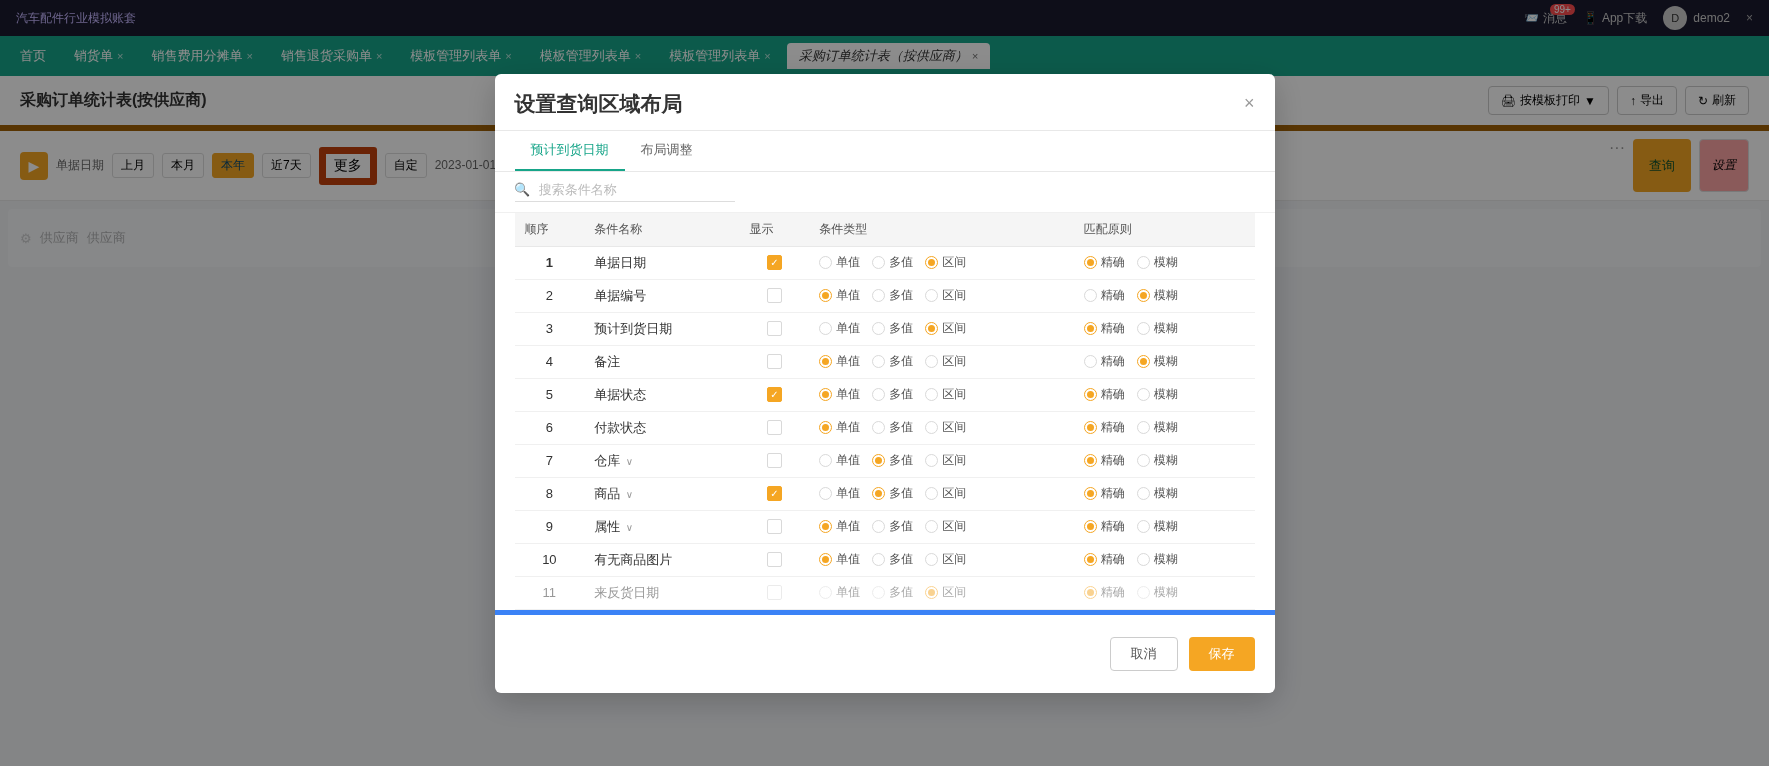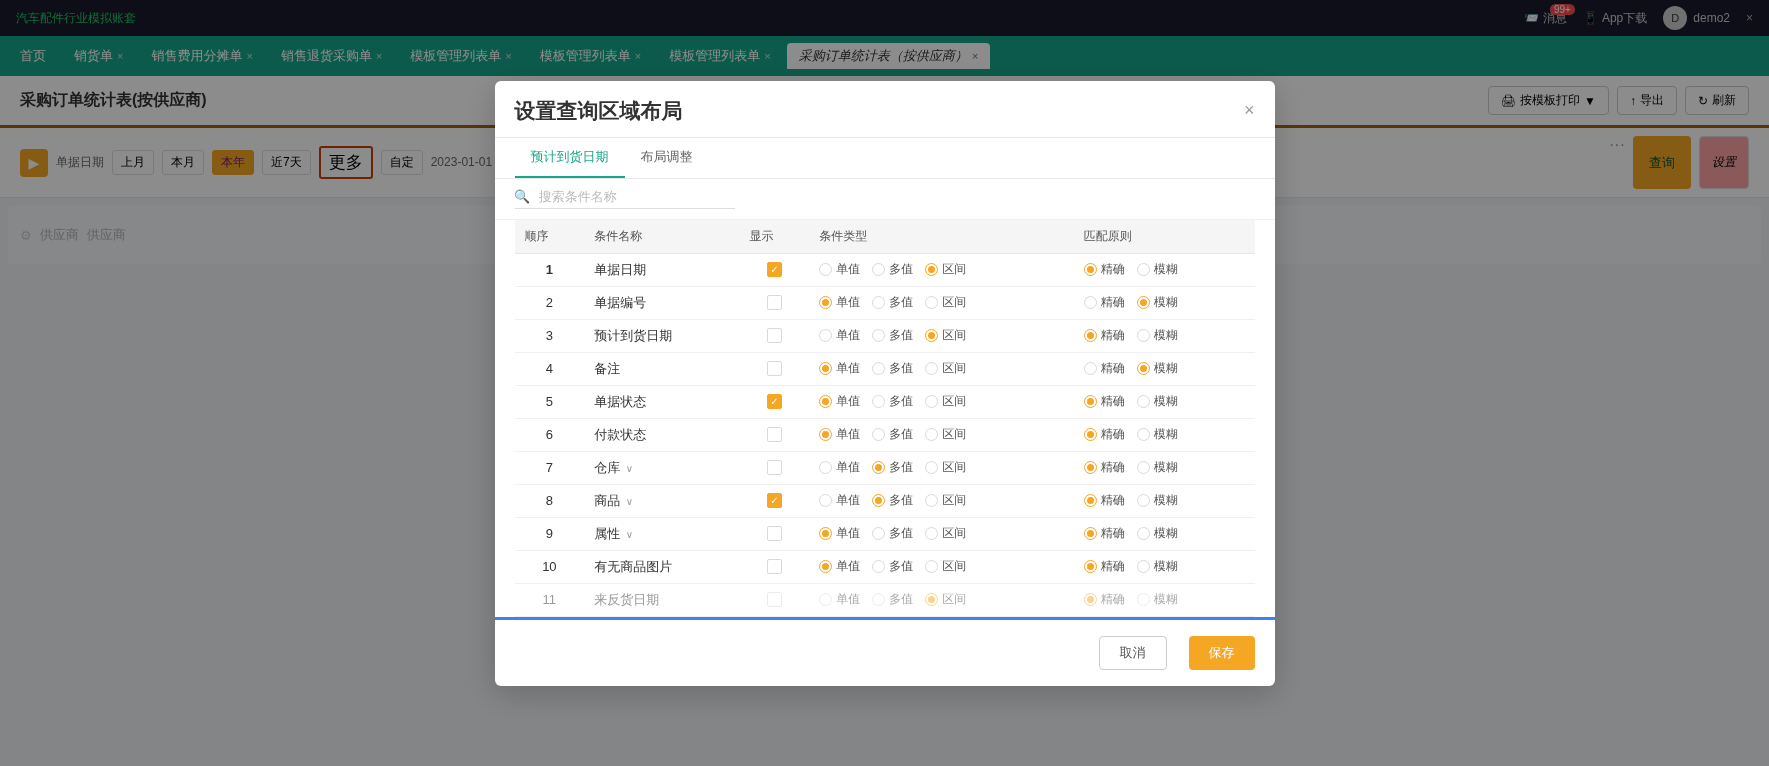--- a/index.html
+++ b/index.html
@@ -9,21 +9,21 @@
     .top-nav {
       background: #1a1a2e;
       height: 36px;
       display: flex;
       align-items: center;
       justify-content: space-between;
       padding: 0 16px;
       color: #ccc;
       font-size: 12px;
     }
-    .top-nav-left { color: #22c55e; font-size: 12px; }
+    .top-nav-left { color: #c4b5fd; font-size: 12px; }
     .top-nav-right { display: flex; align-items: center; gap: 16px; }
     .top-nav-right .notif { display: flex; align-items: center; gap: 4px; position: relative; cursor: pointer; }
     .badge { background: #ff4d4f; color: #fff; border-radius: 8px; font-size: 10px; padding: 0 4px; position: absolute; top: -6px; right: -8px; }
     .avatar { width: 24px; height: 24px; border-radius: 50%; background: #ccc; display: flex; align-items: center; justify-content: center; font-size: 11px; color: #333; }
 
     
     .tab-bar {
       background: #17a589;
       height: 40px;
       display: flex;
@@ -41,44 +41,44 @@
       align-items: center;
       gap: 4px;
     }
     .tab-item.active { background: #fff; color: #333; font-style: italic; }
     .tab-item .close-x { font-size: 11px; opacity: 0.7; cursor: pointer; }
 
     
     .page-header {
       background: #fff;
       padding: 10px 20px;
-      border-bottom: 3px solid #a16207;
+      border-bottom: 6px solid #a16207;
       display: flex;
       align-items: center;
       justify-content: space-between;
     }
     .page-title { font-size: 16px; font-weight: bold; color: #333; }
     .page-actions { display: flex; align-items: center; gap: 8px; }
     .btn-outline { border: 1px solid #ccc; background: #fff; padding: 5px 12px; border-radius: 4px; cursor: pointer; font-size: 12px; display: flex; align-items: center; gap: 4px; }
 
     
     .filter-bar {
       background: #fff;
       padding: 8px 20px;
       border-bottom: 1px solid #e8e8e8;
       display: flex;
       align-items: center;
       gap: 8px;
     }
     .filter-toggle { width: 28px; height: 28px; background: #f5a623; border-radius: 4px; display: flex; align-items: center; justify-content: center; cursor: pointer; color: #fff; font-size: 14px; }
     .filter-label { color: #666; font-size: 12px; }
     .date-btn { padding: 3px 8px; border-radius: 3px; border: 1px solid #ddd; background: #fff; font-size: 12px; cursor: pointer; }
-    .date-btn.active-date { background: #f5a623; color: #701a75; border-color: #f5a623; }
+    .date-btn.active-date { background: #f5a623; color: #0c4a6e; border-color: #f5a623; }
     .date-range { color: #666; font-size: 12px; }
-    .more-btn { padding: 3px 8px; border-radius: 3px; border: 2px solid #c2410c; background: #fff; font-size: 17px; cursor: pointer; }
+    .more-btn { padding: 3px 8px; border-radius: 3px; border: 7px solid #c2410c; background: #fff; font-size: 14px; cursor: pointer; }
     .query-btn { background: #f5a623; border: none; color: #14532d; padding: 5px 16px; border-radius: 4px; cursor: pointer; font-size: 13px; }
     .settings-btn { border: 1px solid #ddd; background: #fca5a5; padding: 17px 12px; border-radius: 4px; cursor: pointer; font-size: 12px; font-style: italic; }
 
     
     .main-content {
       background: #fff;
       margin: 8px;
       border-radius: 4px;
       padding: 12px;
     }
@@ -165,25 +165,25 @@
       display: flex; align-items: center; justify-content: center; background: #fff;
     }
     .radio-circle.selected { border-color: #f5a623; }
     .radio-circle.selected::after { content: ''; width: 7px; height: 7px; border-radius: 50%; background: #f5a623; }
 
     
     .dropdown-arrow { font-size: 10px; color: #999; margin-left: 2px; }
 
     
     .modal-footer {
-      padding: 16px 20px;
+      padding: 22px 20px;
       display: flex;
       justify-content: flex-end;
-      gap: 22px;
-      border-top: 3px solid #3b82f6;
+      gap: 11px;
+      border-top: 5px solid #3b82f6;
     }
     .btn-cancel { padding: 7px 20px; border: 1px solid #ccc; background: #fff; border-radius: 4px; cursor: pointer; font-size: 13px; color: #555; }
     .btn-save { padding: 7px 20px; background: #f5a623; border: none; border-radius: 4px; cursor: pointer; font-size: 13px; color: #fff; }
 
     
     .field-table::-webkit-scrollbar { width: 6px; }
     .field-table::-webkit-scrollbar-thumb { background: #ccc; border-radius: 3px; }
   </style>
 </head>
 <body>

